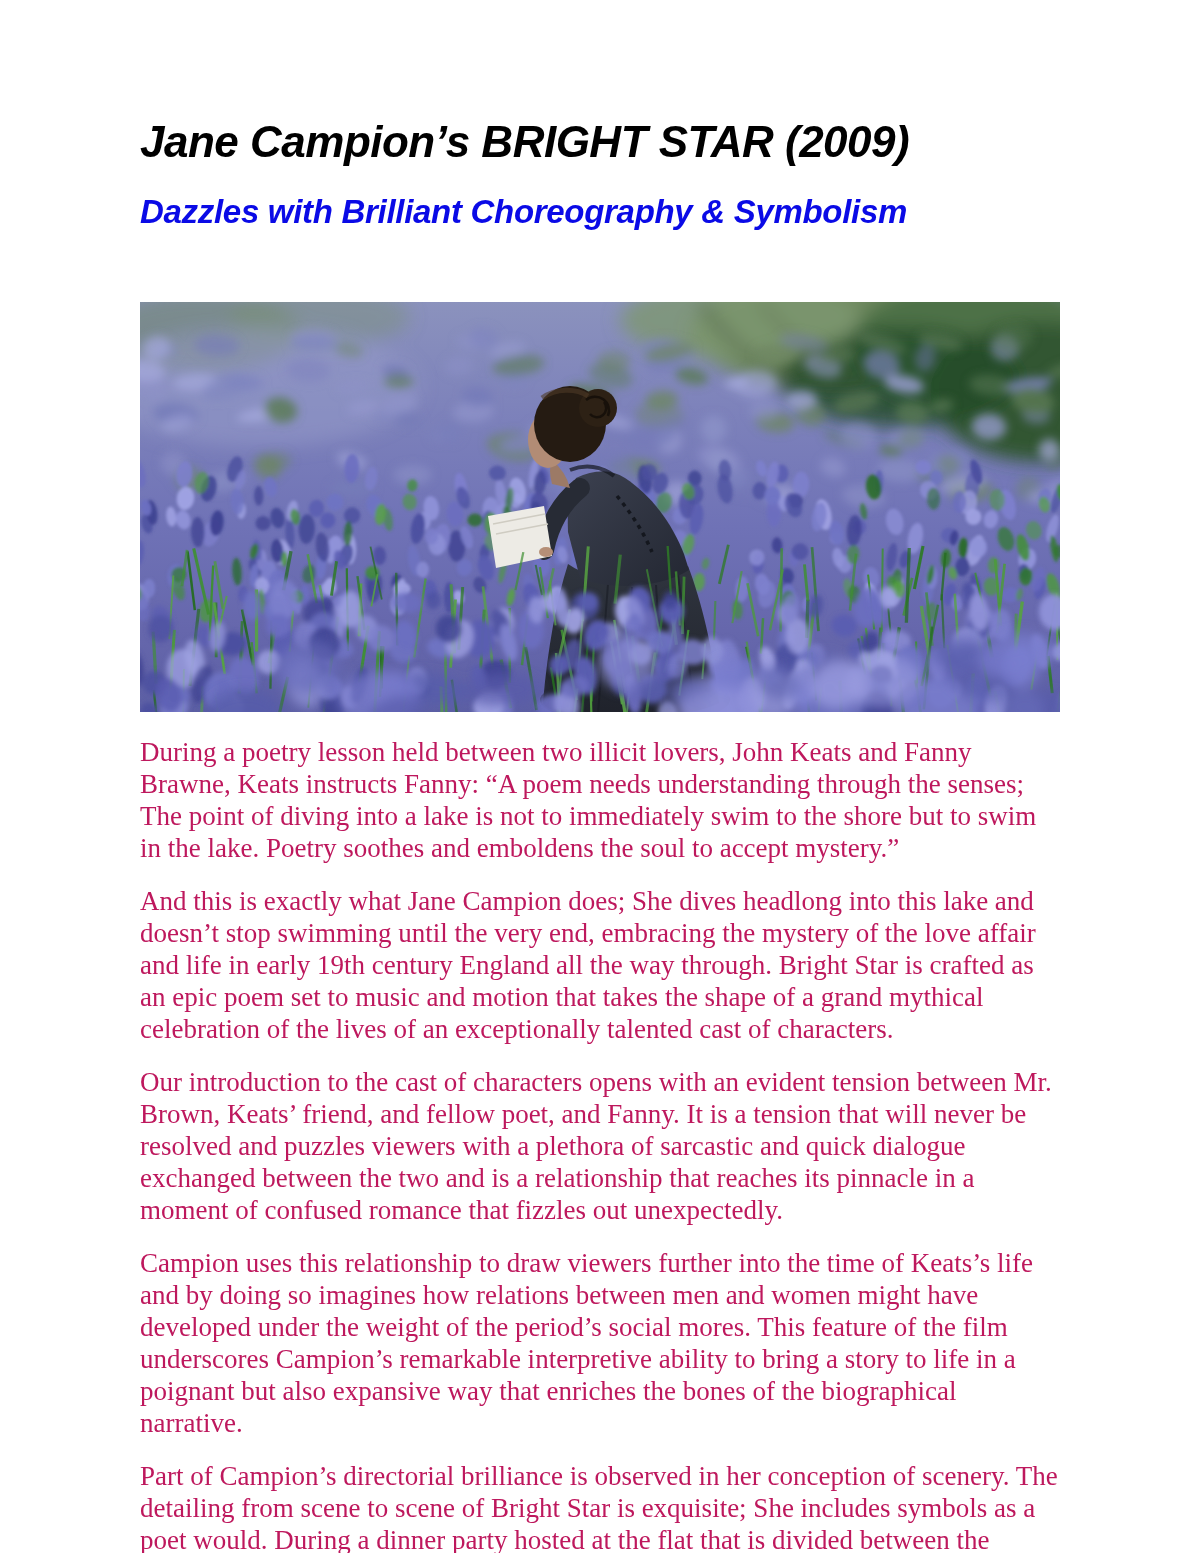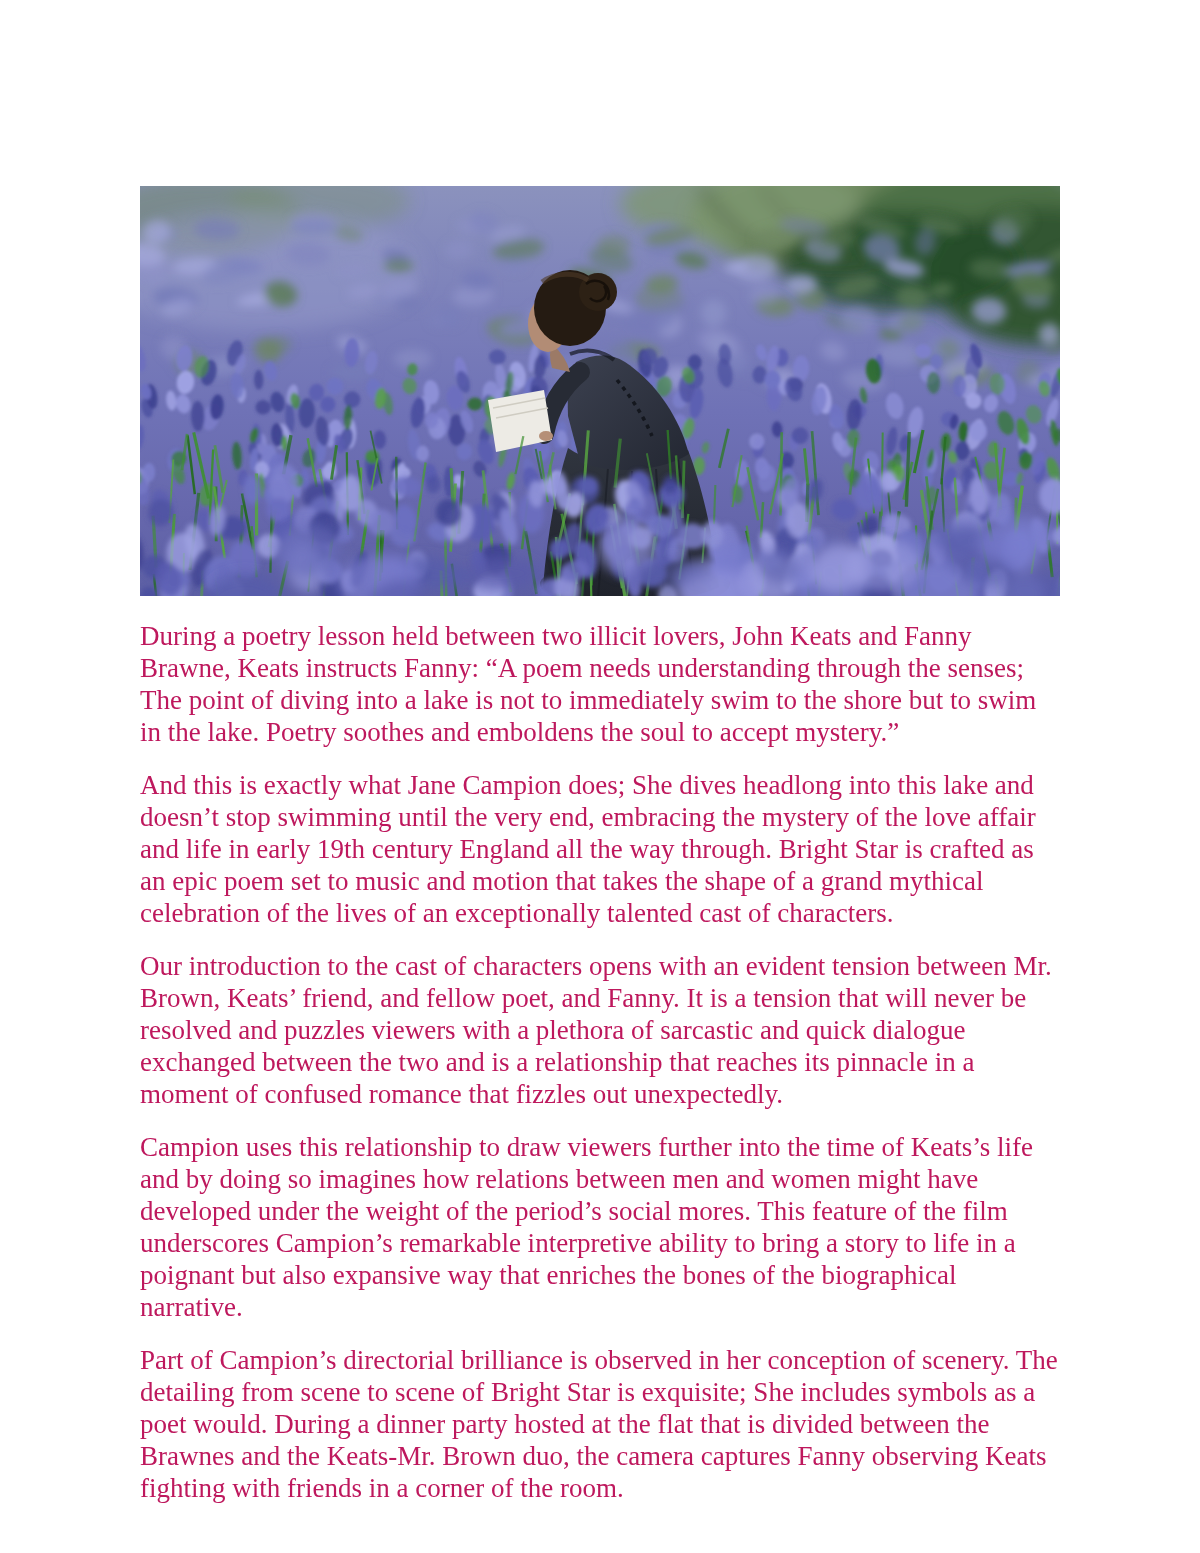--- a/index.html
+++ b/index.html
@@ -62,20 +62,22 @@
     margin: 0 0 21px 0;
   }
   .article .em {
   }
 </style>
 </head>
 <body>
 
 <div class="page">
 
+  <h1 class="title">Jane Campion’s BRIGHT STAR (2009)</h1>
+  <h2 class="subtitle">Dazzles with Brilliant Choreography &amp; Symbolism</h2>
 
   <figure class="hero" role="img" aria-label="Film still: a woman in a dark period dress with her hair in a braided bun kneels in a field of purple bluebell flowers, head bowed, reading a white letter; blurred green trees in the upper background">
     <svg id="field-svg" viewBox="0 0 920 410" preserveAspectRatio="none">
       <defs>
         <linearGradient id="bgGrad" x1="0" y1="0" x2="0" y2="1">
           <stop offset="0" stop-color="#8b92bd"></stop>
           <stop offset="0.25" stop-color="#7e83bb"></stop>
           <stop offset="0.55" stop-color="#6f72b6"></stop>
           <stop offset="0.8" stop-color="#6667ac"></stop>
           <stop offset="1" stop-color="#5c5fa4"></stop>

